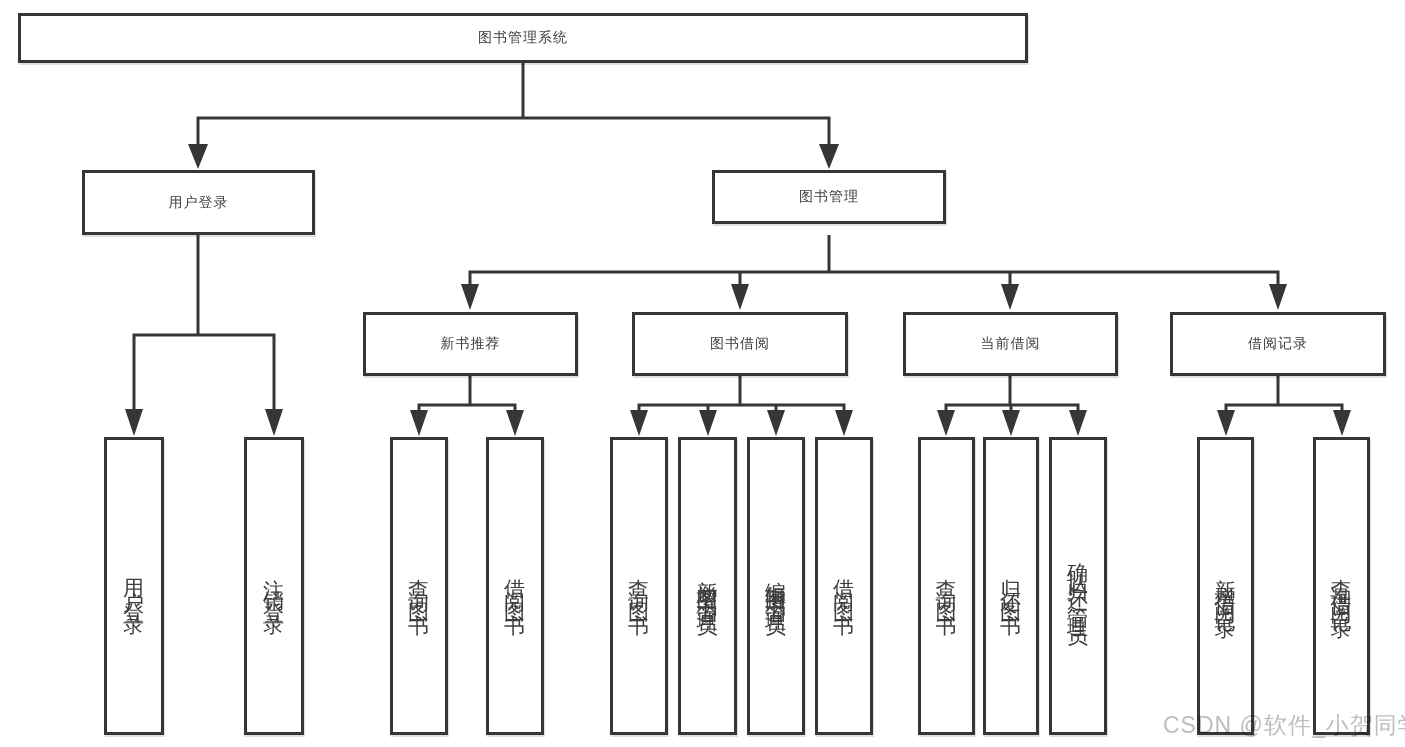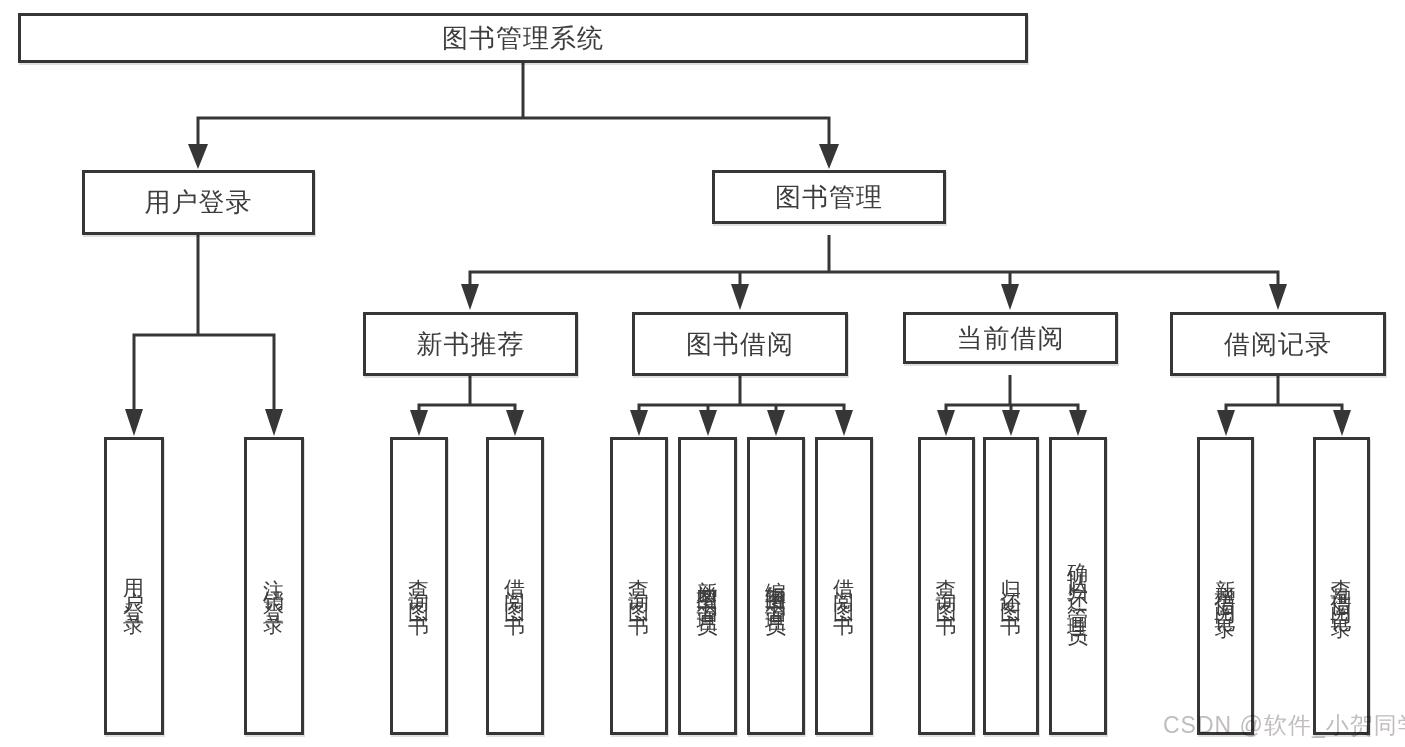--- a/index.html
+++ b/index.html
@@ -23,21 +23,21 @@
     border: 3px solid #363636;
     background: #ffffff;
     display: flex;
     align-items: center;
     justify-content: center;
     color: #3d3d3d;
     z-index: 2;
     box-shadow: 1px 2px 0 rgba(0,0,0,0.12);
   }
   .box span { display: block; }
-  .h-label { font-size: 26px; letter-spacing: 1px; white-space: nowrap; }
+  .h-label { font-size: 14px; letter-spacing: 1px; white-space: nowrap; }
   .v-box span {
     writing-mode: vertical-rl;
     text-orientation: mixed;
     font-size: 21px;
     line-height: 1;
     white-space: nowrap;
   }
   .ls-4  span { letter-spacing: 12px; }
   .ls-6  span { letter-spacing: 8px; }
   .ls-9  span { letter-spacing: 9px; }
@@ -121,21 +121,21 @@
   <div class="box" style="left:712px;top:170px;width:234px;height:54px">
     <span class="h-label">图书管理</span>
   </div>
 
   <div class="box" style="left:363px;top:312px;width:215px;height:64px">
     <span class="h-label">新书推荐</span>
   </div>
   <div class="box" style="left:632px;top:312px;width:216px;height:64px">
     <span class="h-label">图书借阅</span>
   </div>
-  <div class="box" style="left:903px;top:312px;width:215px;height:52px">
+  <div class="box" style="left:903px;top:312px;width:215px;height:64px">
     <span class="h-label">当前借阅</span>
   </div>
   <div class="box" style="left:1170px;top:312px;width:216px;height:64px">
     <span class="h-label">借阅记录</span>
   </div>
 
   <div class="box v-box ls-4" style="left:104px;top:437px;width:60px;height:298px">
     <span>用户登录</span>
   </div>
   <div class="box v-box ls-4" style="left:244px;top:437px;width:60px;height:298px">

